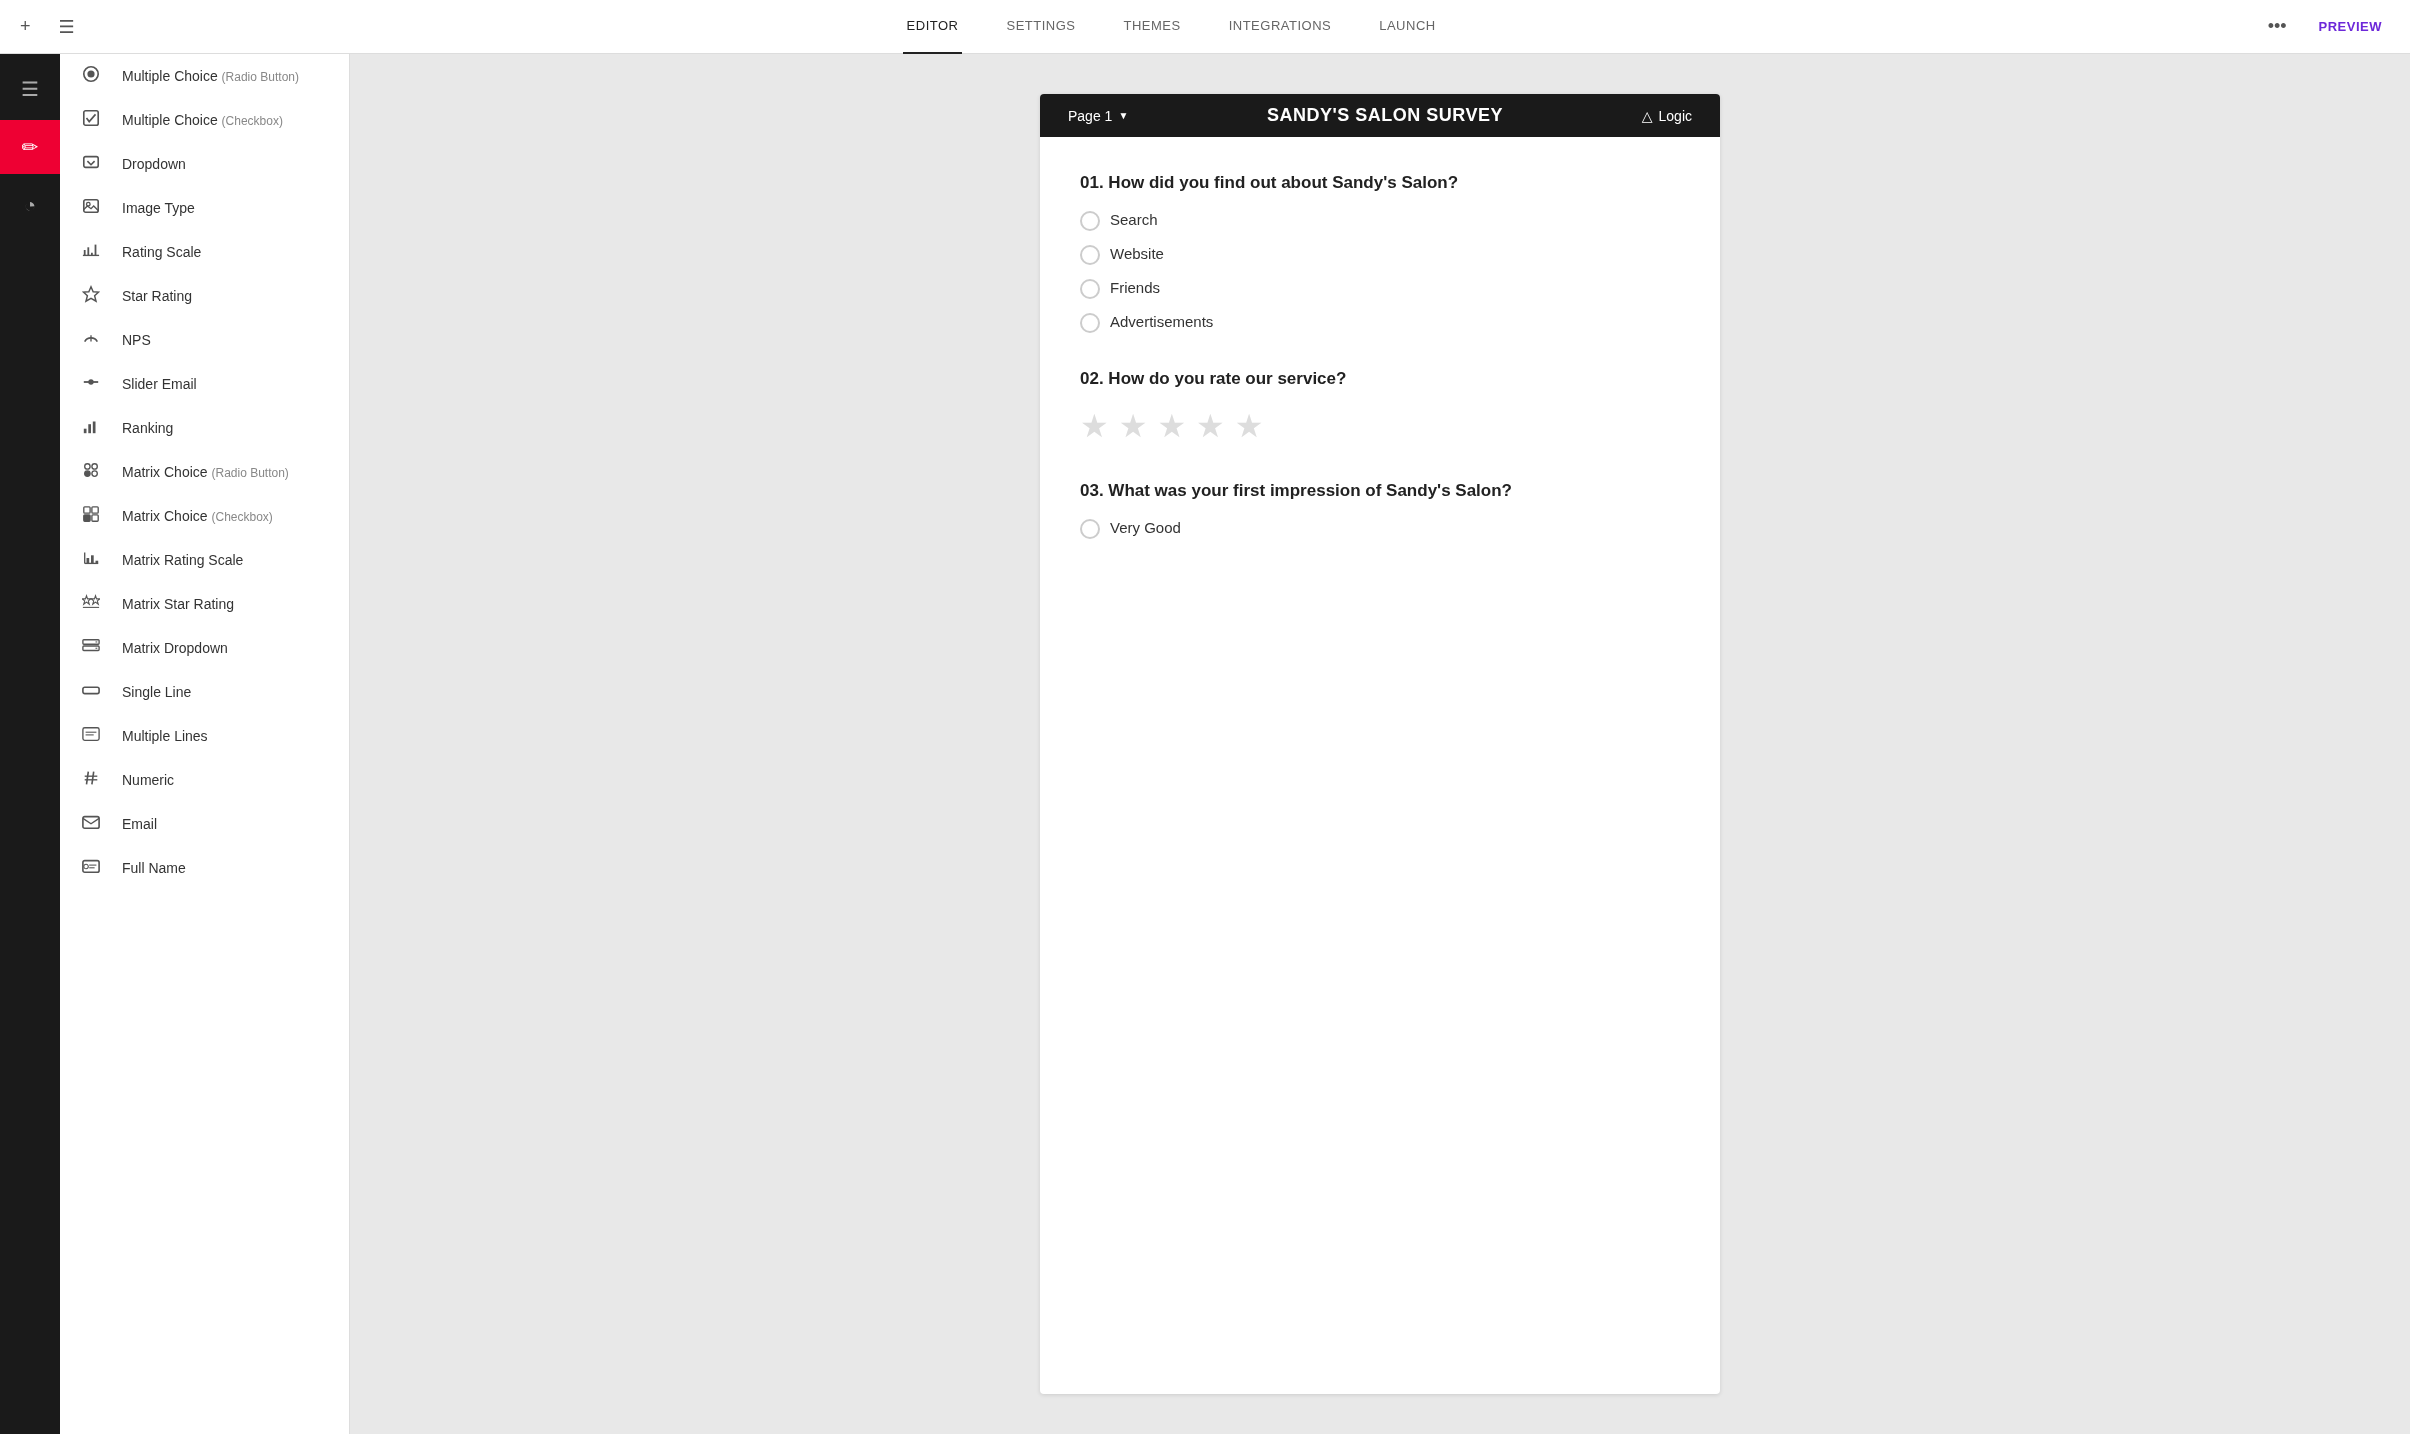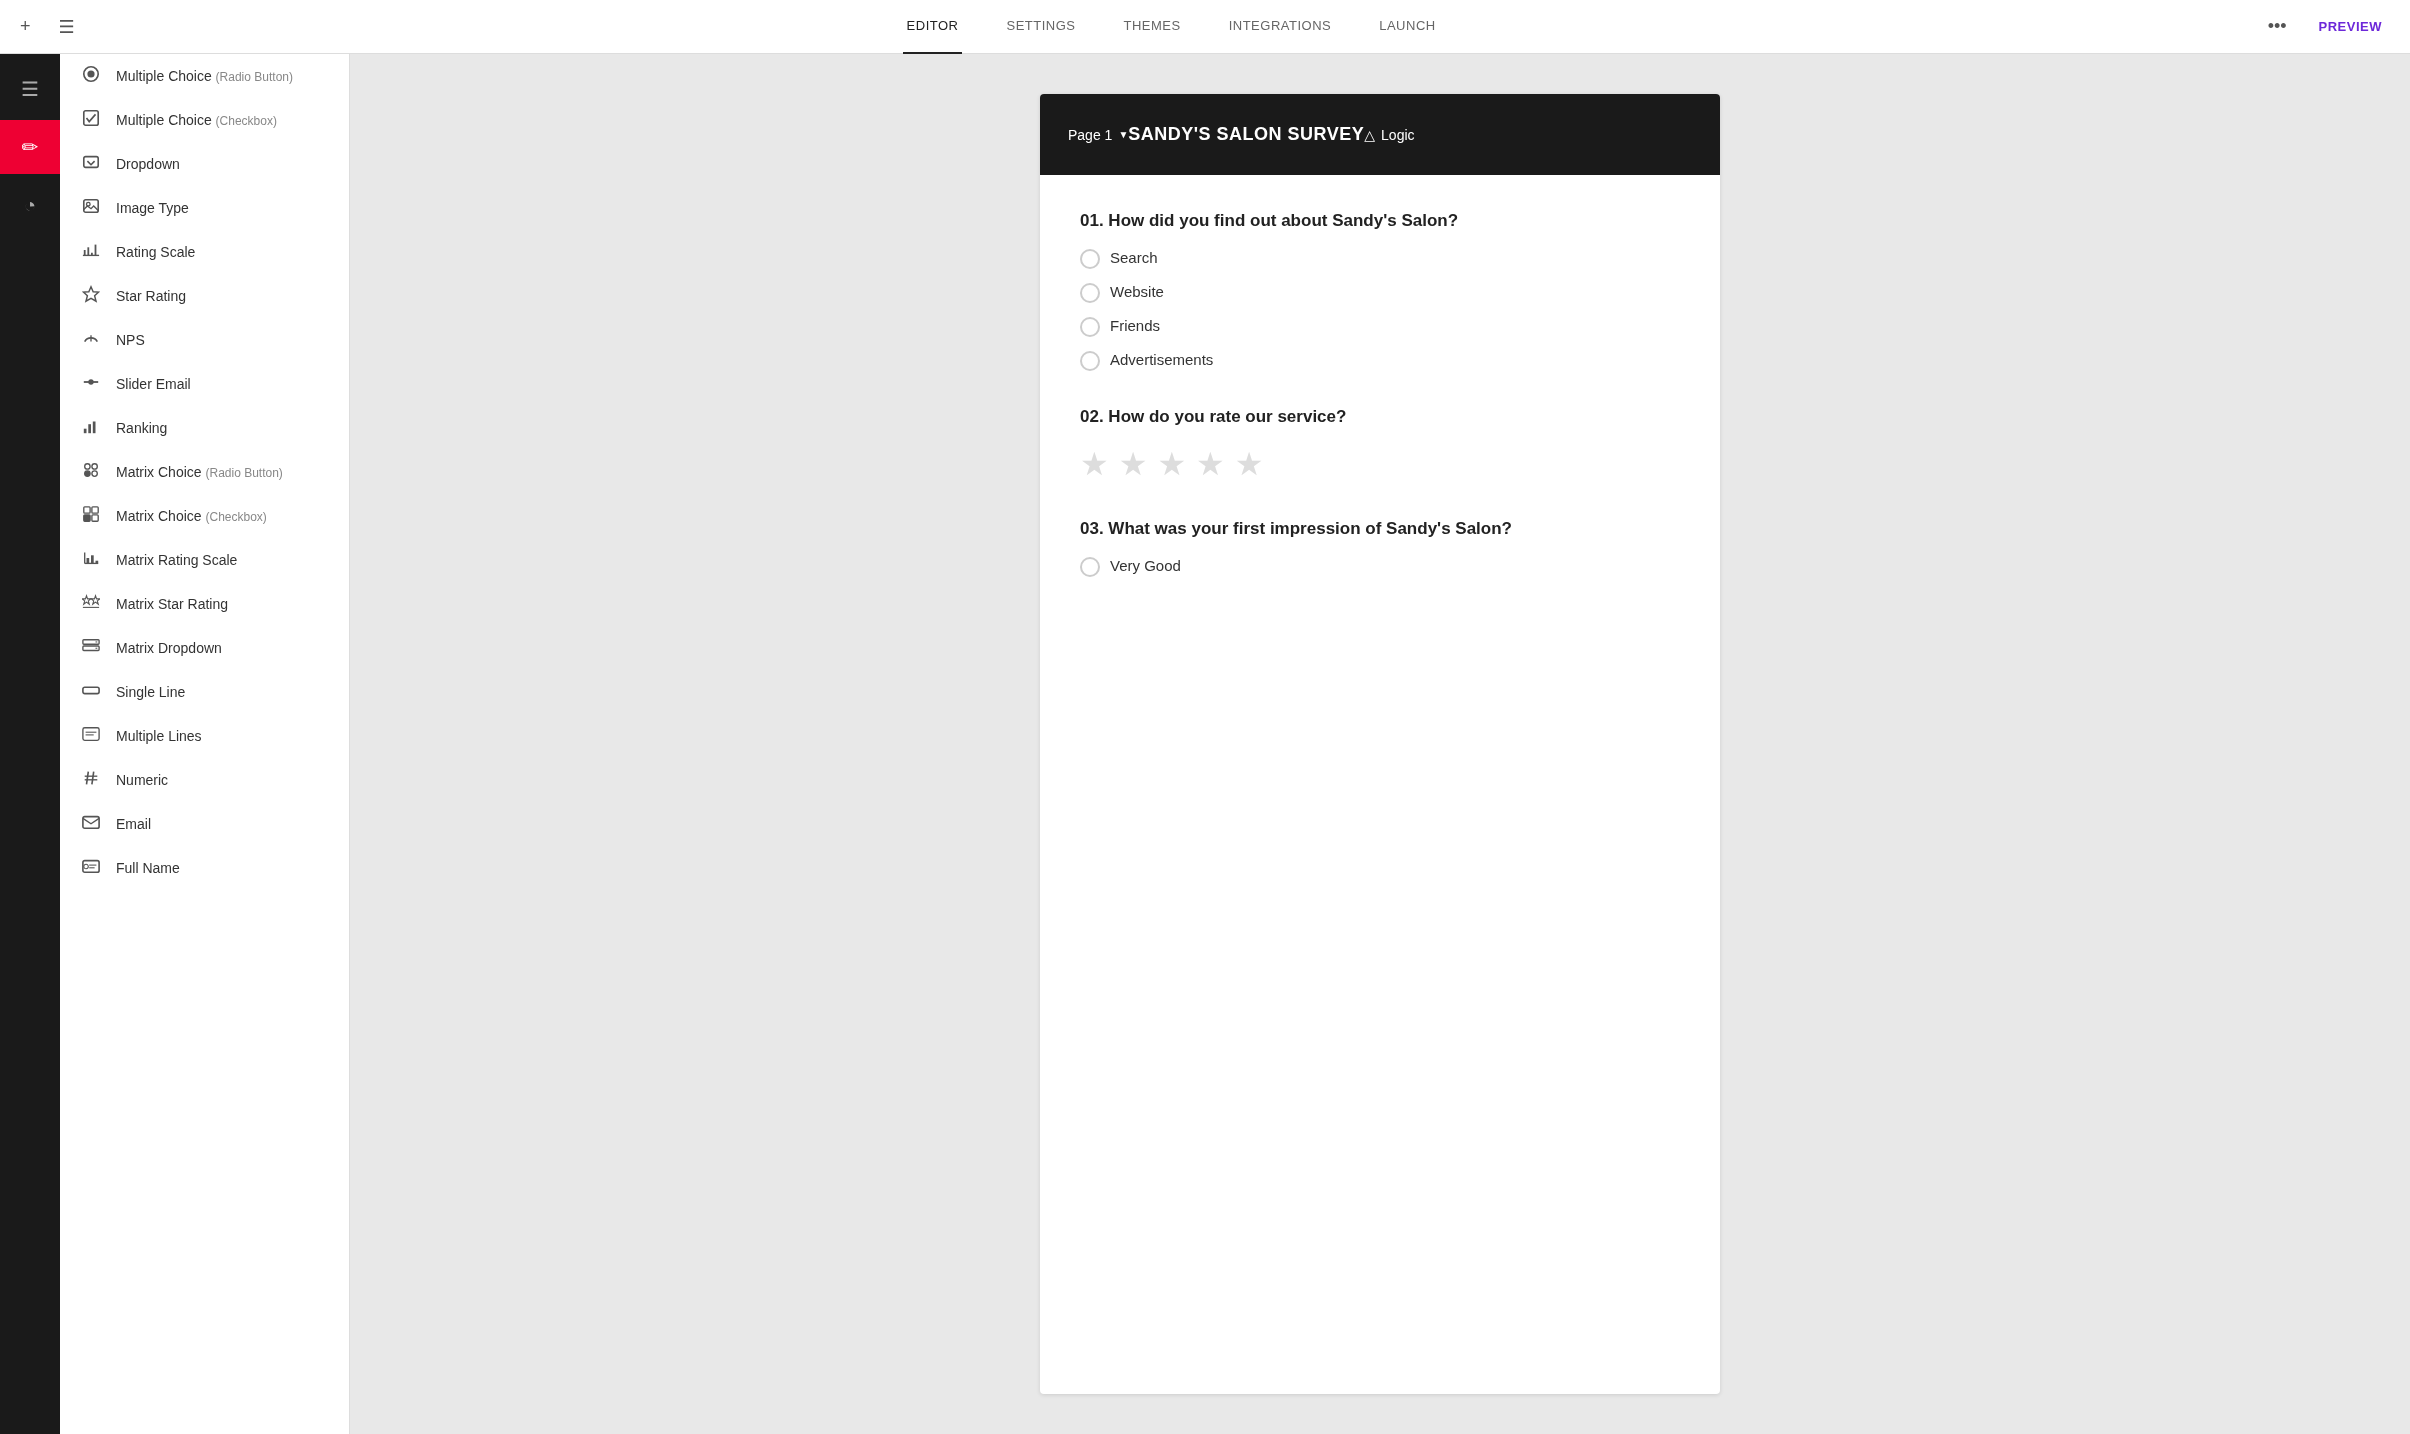--- a/index.html
+++ b/index.html
@@ -38,41 +38,41 @@
       cursor: pointer; color: #aaa; font-size: 20px;
     }
     .icon-bar-item.active { background: #e03; color: #fff; }
 
     
     .sidebar {
       width: 290px; background: #fff; border-right: 1px solid #ddd; overflow-y: auto;
       flex-shrink: 0;
     }
     .sidebar-item {
-      display: flex; align-items: center; gap: 14px; padding: 11px 20px; cursor: pointer;
+      display: flex; align-items: center; gap: 20px; padding: 11px 20px; cursor: pointer;
       color: #333; font-size: 14px;
     }
     .sidebar-icon { width: 22px; text-align: center; font-size: 16px; color: #555; flex-shrink: 0; }
     .sidebar-label { font-size: 14px; color: #333; }
     .sidebar-sublabel { font-size: 12px; color: #888; }
 
     
     .content-area {
       flex: 1; overflow-y: auto; padding: 40px; display: flex; justify-content: center;
     }
 
     
     .survey-card {
       background: #fff; border-radius: 4px; width: 100%; max-width: 680px;
       box-shadow: 0 1px 4px rgba(0,0,0,0.12); min-height: 600px;
       overflow: hidden;
     }
     .survey-header {
-      background: #1a1a1a; color: #fff; padding: 30px 28px;
-      display: flex; align-items: center; 
+      background: #1a1a1a; color: #fff; padding: 11px 28px;
+      display: flex; align-items: center; justify-content: space-between;
     }
     .page-indicator { display: flex; align-items: center; gap: 6px; font-size: 14px; cursor: pointer; }
     .page-indicator .chevron { font-size: 10px; }
     .survey-title { font-size: 18px; font-weight: 700; letter-spacing: 0.5px; }
     .logic-btn { display: flex; align-items: center; gap: 6px; font-size: 14px; cursor: pointer; color: #fff; }
 
     
     .survey-body { padding: 36px 40px; }
     .question-block { margin-bottom: 36px; }
     .question-text { font-size: 17px; font-weight: 700; color: #222; margin-bottom: 18px; }

